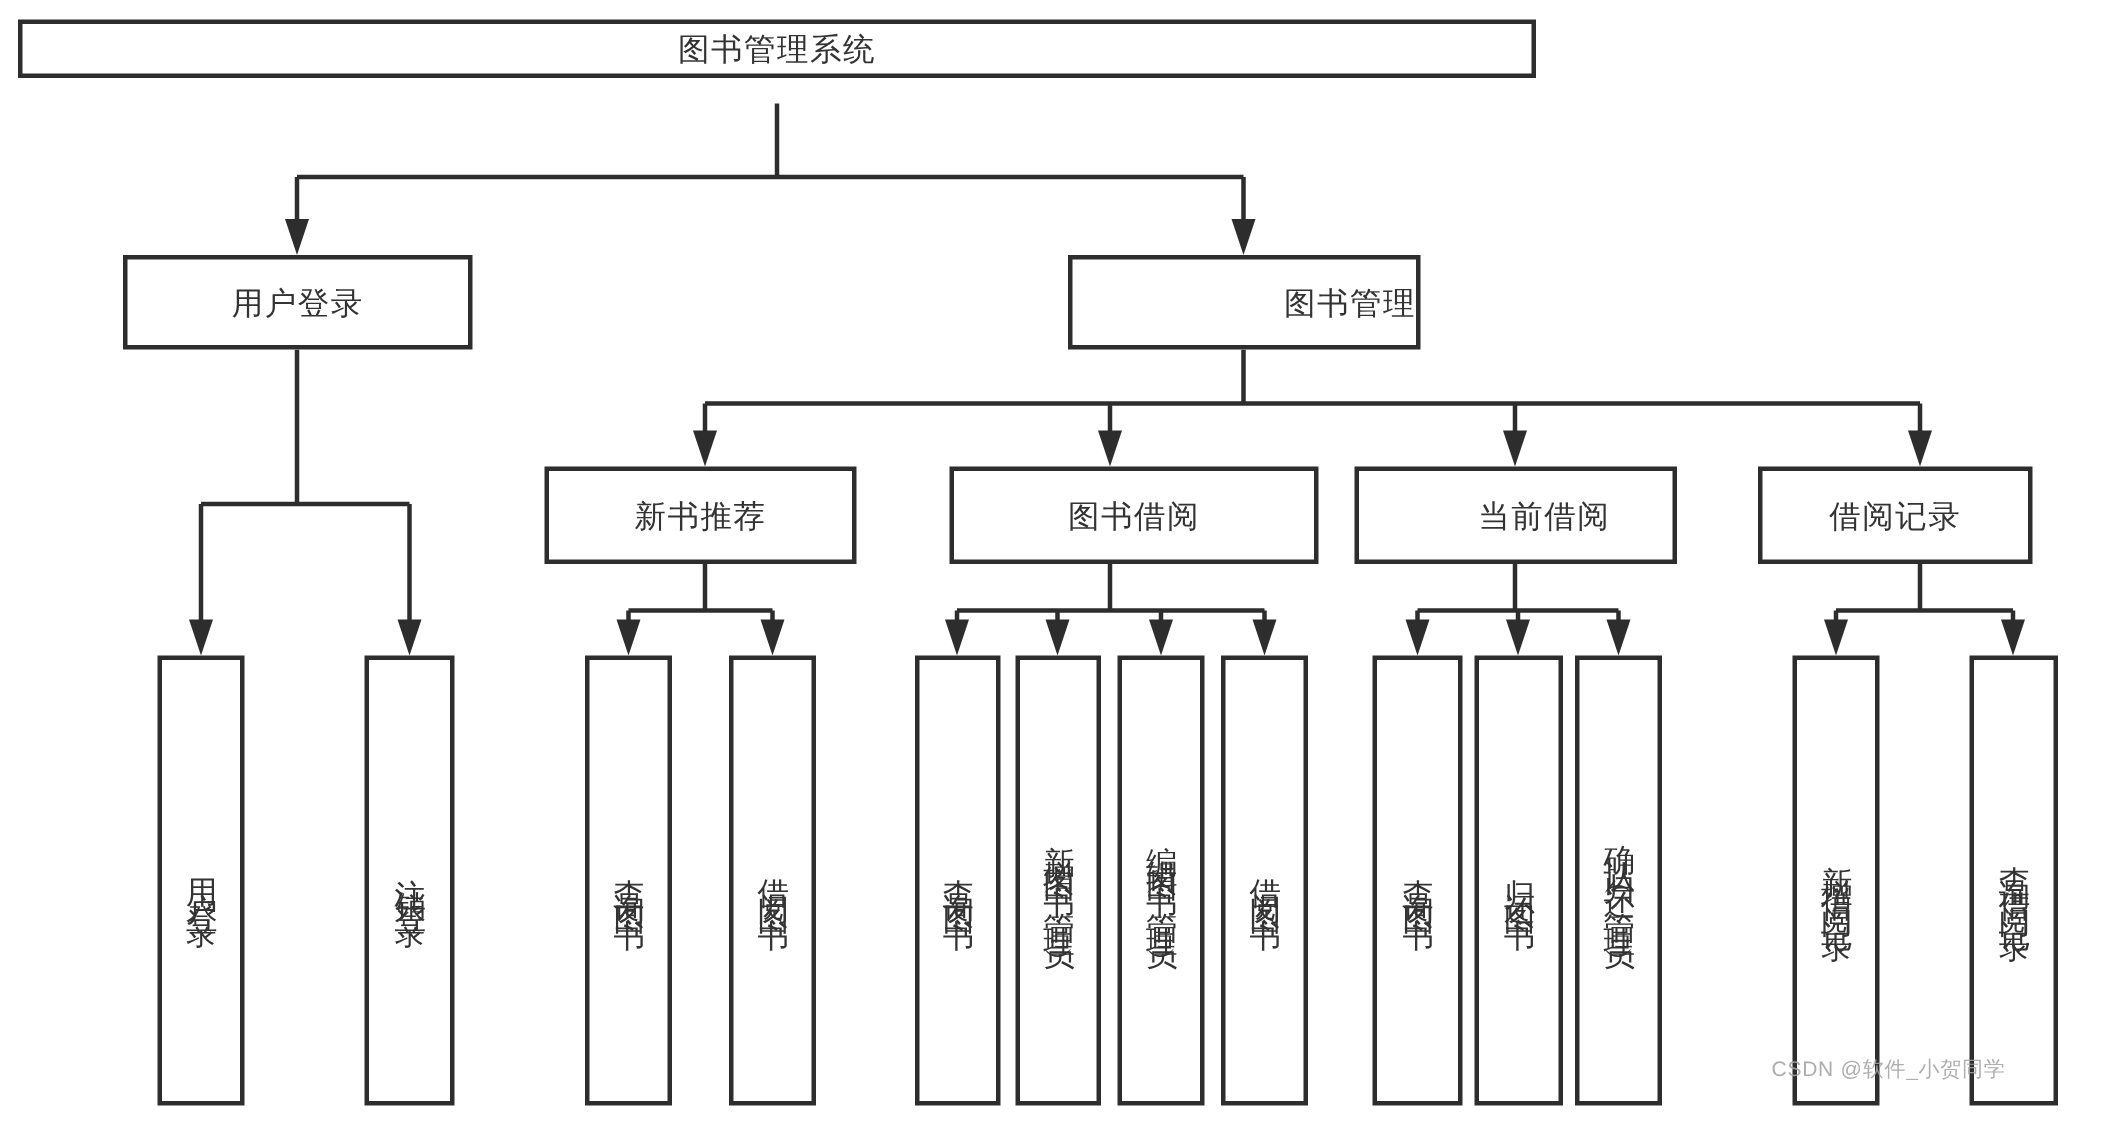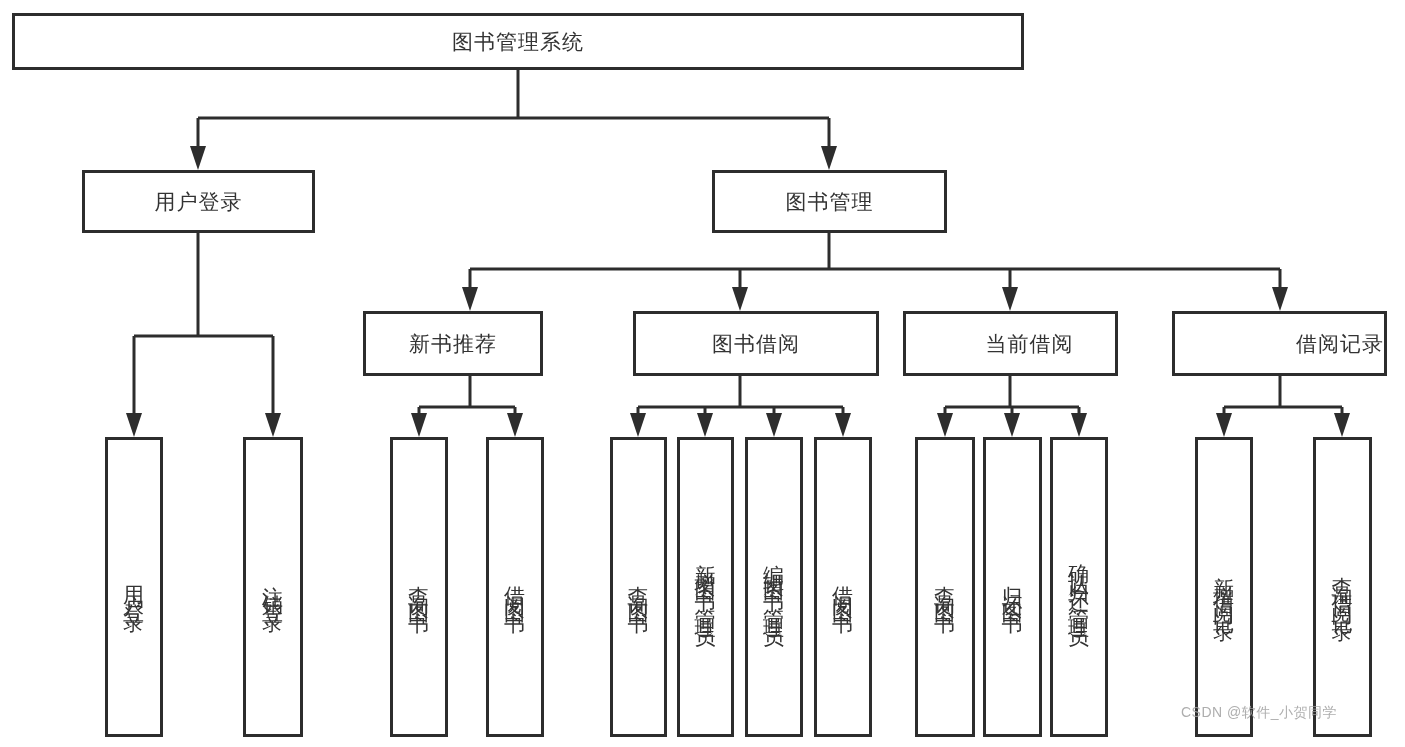--- a/index.html
+++ b/index.html
@@ -125,41 +125,41 @@
     <g>
       <line x1="1280" y1="376" x2="1280" y2="407"></line>
       <line x1="1224" y1="407" x2="1342" y2="407"></line>
       <line x1="1224" y1="407" x2="1224" y2="419"></line>
       <line x1="1342" y1="407" x2="1342" y2="419"></line>
       <path class="arrowhead" d="M1216,413 L1232,413 L1224,437 Z"></path>
       <path class="arrowhead" d="M1334,413 L1350,413 L1342,437 Z"></path>
     </g>
   </svg>
 
-  <div class="node hbox" style="left:12px; top:13px; width:1012px; height:57px;">
+  <div class="node hbox" style="left:12px; top:13px; width:1012px; height:39px;">
     <span>图书管理系统</span>
   </div>
 
   <div class="node hbox" style="left:82px; top:170px; width:233px; height:63px;">
     <span>用户登录</span>
   </div>
-  <div class="node hbox" style="left:712px; top:170px; width:235px; height:63px;">
+  <div class="node hbox" style="left:712px; top:170px; width:235px; height:63px;justify-content:flex-end;">
     <span>图书管理</span>
   </div>
 
-  <div class="node hbox" style="left:363px; top:311px; width:180px; height:65px;">
+  <div class="node hbox" style="left:363px; top:311px; width:208px; height:65px;">
     <span>新书推荐</span>
   </div>
   <div class="node hbox" style="left:633px; top:311px; width:246px; height:65px;">
     <span>图书借阅</span>
   </div>
   <div class="node hbox" style="left:903px; top:311px; width:215px; height:65px;padding-left:38px;">
     <span>当前借阅</span>
   </div>
-  <div class="node hbox" style="left:1172px; top:311px; width:215px; height:65px;justify-content:flex-end;">
+  <div class="node hbox" style="left:1172px; top:311px; width:183px; height:65px;">
     <span>借阅记录</span>
   </div>
 
   <div class="node vbox" style="left:105px; top:437px; width:58px; height:300px;">
     <span class="vtext">用户登录</span>
   </div>
   <div class="node vbox" style="left:243px; top:437px; width:60px; height:300px;">
     <span class="vtext">注销登录</span>
   </div>
 

